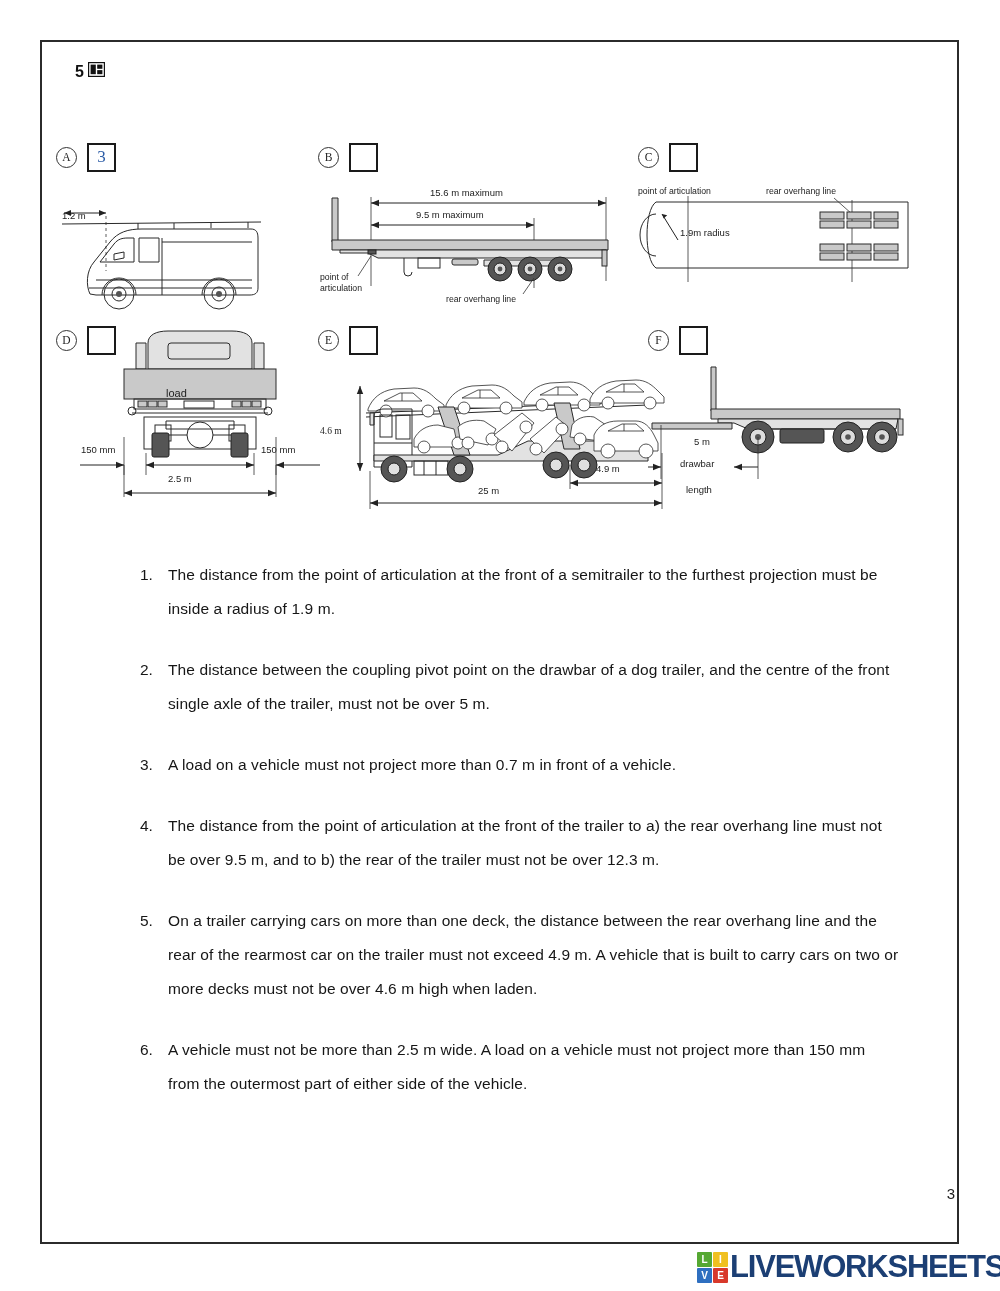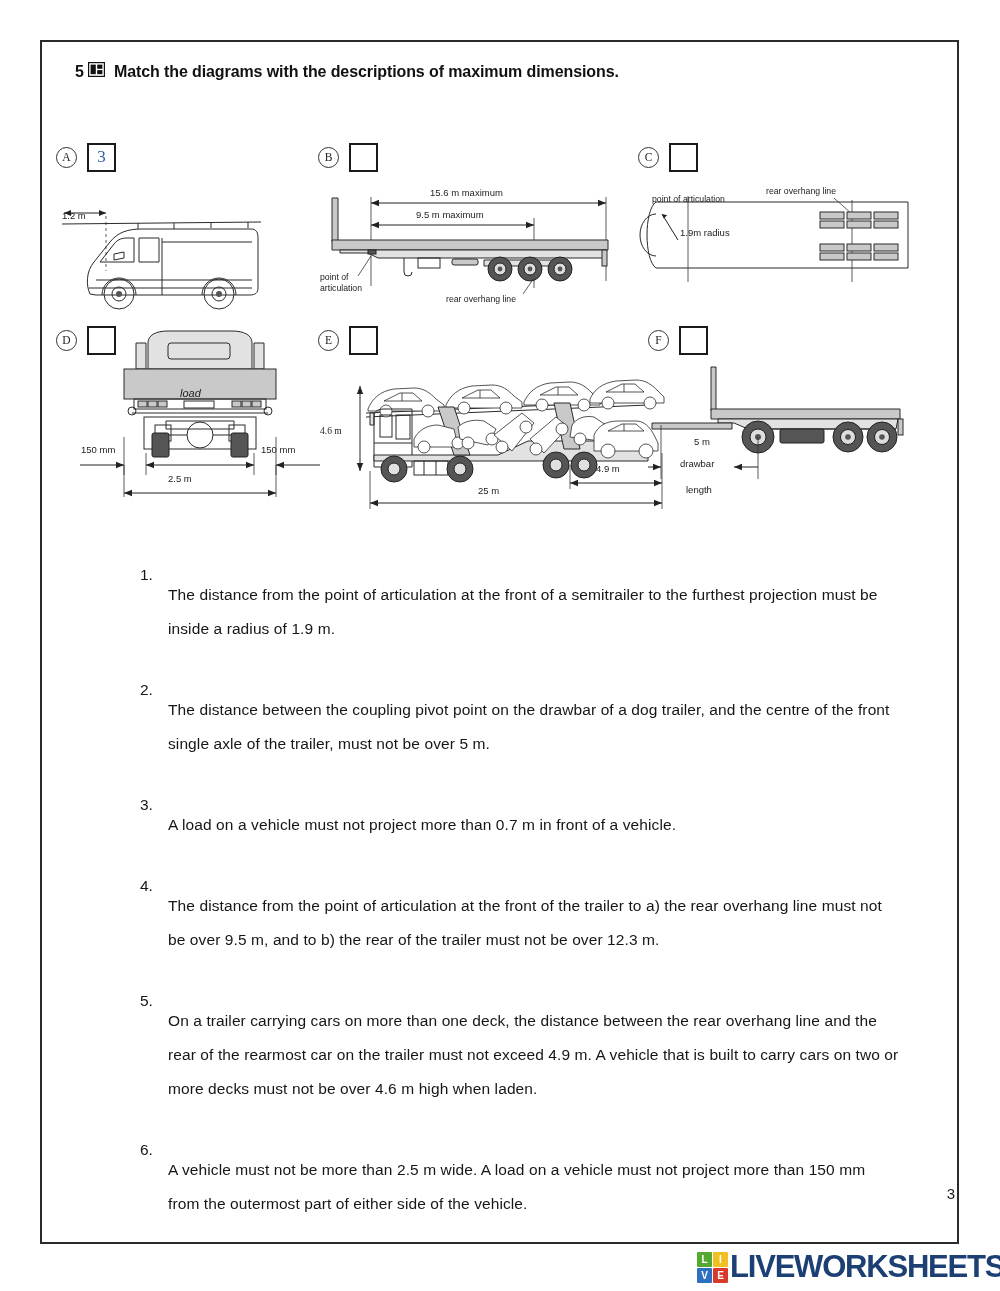--- a/index.html
+++ b/index.html
@@ -127,21 +127,20 @@
     font-size: 15.5px;
     color: #161616;
     line-height: 34px;
   }
   .desc-text {
     flex: 1;
     font-size: 15.5px;
     color: #161616;
     line-height: 34px;
     letter-spacing: 0.1px;
-    margin-top: 20px;
   }
 
   
   .page-num {
     position: absolute;
     right: 45px;
     top: 1185px;
     font-size: 15px;
     color: #1c1c1c;
   }
@@ -197,21 +196,20 @@
 <div class="title-row">
   <span class="title-num">5</span>
   <span class="book-icon">
     <svg width="17" height="15" viewBox="0 0 17 15">
       <rect x="0.6" y="0.6" width="15.8" height="13.8" fill="none" stroke="#111" stroke-width="1.2"></rect>
       <rect x="2.6" y="2.6" width="5.2" height="9.6" fill="#111"></rect>
       <rect x="9.2" y="2.6" width="5.2" height="4.2" fill="#111"></rect>
       <rect x="9.2" y="8.1" width="5.2" height="4.1" fill="#111"></rect>
     </svg>
   </span>
-  <span class="title-text">Match the diagrams with the descriptions of maximum dimensions.</span>
 </div>
 
 <div class="diagrams">
 
   <div class="diagram-cell" style="left:38px; top:32px; width:265px;">
     <div class="dg-head">
       <span class="dg-letter">A</span>
       <span class="dg-box">3</span>
     </div>
     <div class="dg-art">
@@ -315,21 +313,21 @@
       </svg>
     </div>
   </div>
 
   <div class="diagram-cell" style="left:620px; top:32px; width:290px;">
     <div class="dg-head">
       <span class="dg-letter">C</span>
       <span class="dg-box"></span>
     </div>
     <div class="dg-art">
-      <span class="lbl sm" style="left:0px; top:18px;margin-left:14px;">point of articulation</span>
+      <span class="lbl sm" style="left:0px; top:10px;">point of articulation</span>
       <span class="lbl sm" style="left:128px; top:10px;">rear overhang line</span>
       <span class="lbl" style="left:42px; top:52px;">1.9m radius</span>
       <svg width="285" height="120" viewBox="0 0 285 120">
 
         <path class="stroke" d="M18 26 L270 26 L270 92 L18 92 C6 84 6 34 18 26 Z" fill="#fff"></path>
 
         <path class="stroke" d="M18 38 a16 21 0 0 0 0 42" fill="#fff"></path>
 
         <line class="thin" x1="50" y1="20" x2="50" y2="106"></line>
 
@@ -356,21 +354,21 @@
       </svg>
     </div>
   </div>
 
   <div class="diagram-cell" style="left:38px; top:215px; width:280px;">
     <div class="dg-head">
       <span class="dg-letter">D</span>
       <span class="dg-box"></span>
     </div>
     <div class="dg-art" style="margin-top:-30px;">
-      <span class="lbl" style="left:124px; top:62px; font-size:11px;font-style:italic;">load</span>
+      <span class="lbl" style="left:110px; top:62px; font-size:11px;">load</span>
       <span class="lbl" style="left:25px; top:120px;">150 mm</span>
       <span class="lbl" style="left:205px; top:120px;">150 mm</span>
       <span class="lbl" style="left:112px; top:149px;">2.5 m</span>
       <svg width="280" height="180" viewBox="0 0 280 180">
 
         <path class="filll" d="M92 18 C92 10 100 6 112 6 L176 6 C188 6 196 10 196 18 L196 44 L92 44 Z"></path>
 
         <rect class="stroke" x="112" y="18" width="62" height="16" rx="3" fill="#fff"></rect>
 
         <path class="filll" d="M80 18 L90 18 L90 44 L80 44 Z"></path>

